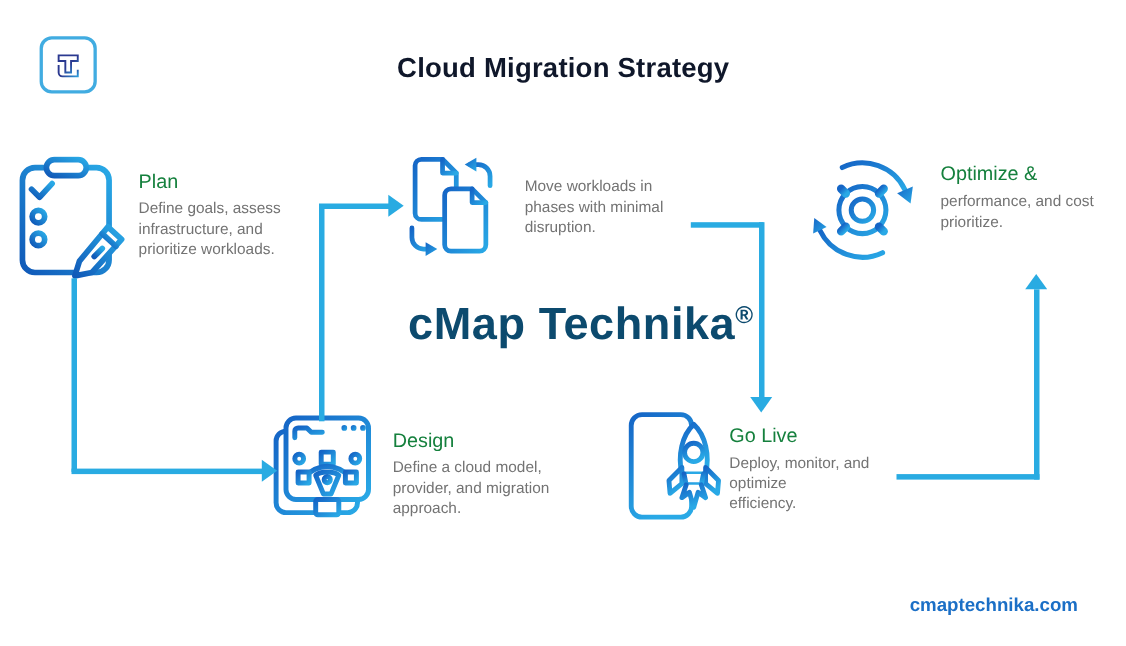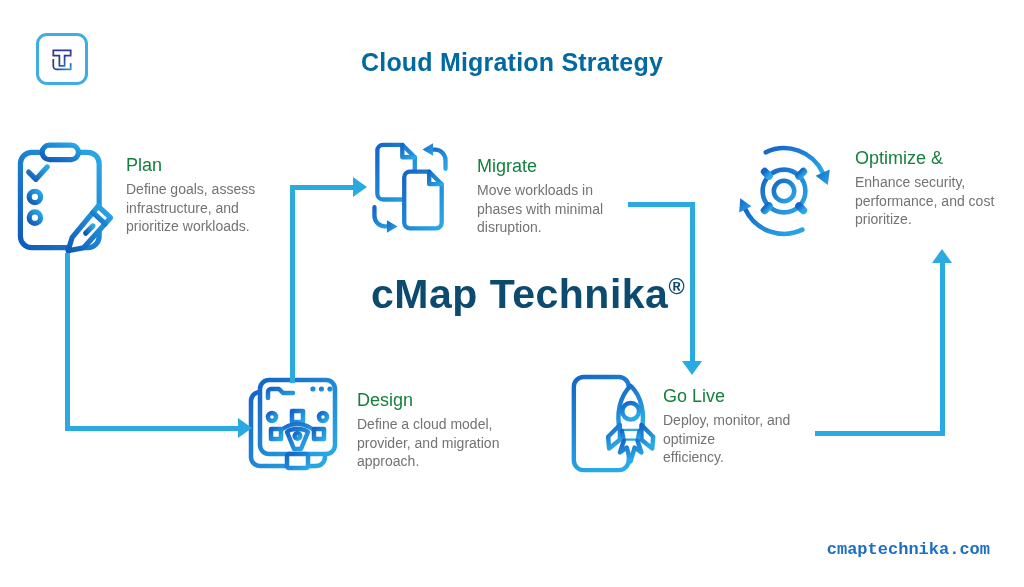--- a/index.html
+++ b/index.html
@@ -5,21 +5,21 @@
   html,body{margin:0;padding:0;background:#fff;}
   .canvas{position:relative;width:1024px;height:587px;background:#ffffff;overflow:hidden;
           font-family:"Liberation Sans",sans-serif;}
 
   
   .logo{position:absolute;left:36px;top:33px;width:46px;height:46px;border:3px solid #41ACE1;
         border-radius:11px;display:flex;align-items:center;justify-content:center;background:#fff;}
 
   
   .main-title{position:absolute;left:0;right:0;top:48px;text-align:center;
-              font-size:25px;font-weight:700;color:#0369a1;letter-spacing:.2px;}
+              font-size:25px;font-weight:700;color:#0f172a;letter-spacing:.2px;}
 
   
   .watermark{position:absolute;left:371px;top:271px;font-size:41px;font-weight:700;
              color:#0c4a6e;white-space:nowrap;letter-spacing:.5px;}
   .watermark .reg{font-size:22px;vertical-align:14px;}
 
   
   .step-text{position:absolute;}
   .step-title{font-size:18px;font-weight:400;color:#15803d;line-height:21px;}
   .step-desc{margin-top:4px;font-size:14px;color:#737373;line-height:18.5px;}
@@ -30,21 +30,21 @@
   .icon g{fill:none;stroke-linecap:round;stroke-linejoin:round;}
 
   
   .hline,.vline{position:absolute;background:#29ABE2;}
   .arr{position:absolute;width:0;height:0;}
   .arr-right{border-top:10px solid transparent;border-bottom:10px solid transparent;border-left:14px solid #29ABE2;}
   .arr-down{border-left:10px solid transparent;border-right:10px solid transparent;border-top:14px solid #29ABE2;}
   .arr-up{border-left:10px solid transparent;border-right:10px solid transparent;border-bottom:14px solid #29ABE2;}
 
   
-  .website{position:absolute;right:34px;top:540px;font-size:17px;font-weight:700;color:#1B6FC6;font-family:Liberation Mono, monospace;}
+  .website{position:absolute;right:44px;top:540px;font-size:17px;font-weight:700;color:#1B6FC6;}
 </style>
 </head>
 <body>
 
 <div class="canvas">
 
   <div class="logo">
     <svg width="40" height="40" viewBox="0 0 46 46">
       <defs>
         <linearGradient id="gLogo" x1="0" y1="0" x2="1" y2="1">
@@ -118,23 +118,20 @@
       <path d="M26 83.5 L37 90 L26 96.5 Z" fill="url(#gm)" stroke="none"></path>
       <path d="M44 39 a6 6 0 0 1 6 -6 h20 l13 13 v40 a6 6 0 0 1 -6 6 H50 a6 6 0 0 1 -6 -6 Z" fill="#fff"></path>
       <path d="M70 33 v13 h13"></path>
       <line x1="51" y1="55" x2="64" y2="55"></line>
       <line x1="51" y1="63" x2="76" y2="63"></line>
       <line x1="51" y1="71" x2="76" y2="71"></line>
       <line x1="51" y1="79" x2="76" y2="79"></line>
     </g>
   </svg>
   <div class="step-text" style="left:477px;top:156px">
-    <div class="step-title">
-      <div>Migrate</div>
-    </div>
     <div class="step-desc">
       <div>Move workloads in</div>
       <div>phases with minimal</div>
       <div>disruption.</div>
     </div>
   </div>
 
   <svg class="icon" style="left:727px;top:140px;width:112px;height:102px" viewBox="0 0 110 100">
     <defs>
         <linearGradient id="go" x1="0" y1="0" x2="1" y2="1">
@@ -159,21 +156,20 @@
       <path d="M99 44 L87 35 L101 29 Z" fill="url(#go)" stroke="none"></path>
       <path d="M74 88 A 42 42 0 0 1 18 68"></path>
       <path d="M13 57 L24 65 L12 71 Z" fill="url(#go)" stroke="none"></path>
     </g>
   </svg>
   <div class="step-text" style="left:855px;top:148px">
     <div class="step-title">
       <div>Optimize &amp;</div>
     </div>
     <div class="step-desc">
-      <div>Enhance security,</div>
       <div>performance, and cost</div>
       <div>prioritize.</div>
     </div>
   </div>
 
   <svg class="icon" style="left:243px;top:372px;width:100px;height:100px" viewBox="0 0 100 100">
     <defs>
         <linearGradient id="gd" x1="0" y1="0" x2="1" y2="1">
       <stop offset="0" stop-color="#1565C6"></stop>
           <stop offset="1" stop-color="#29A9E6"></stop>

